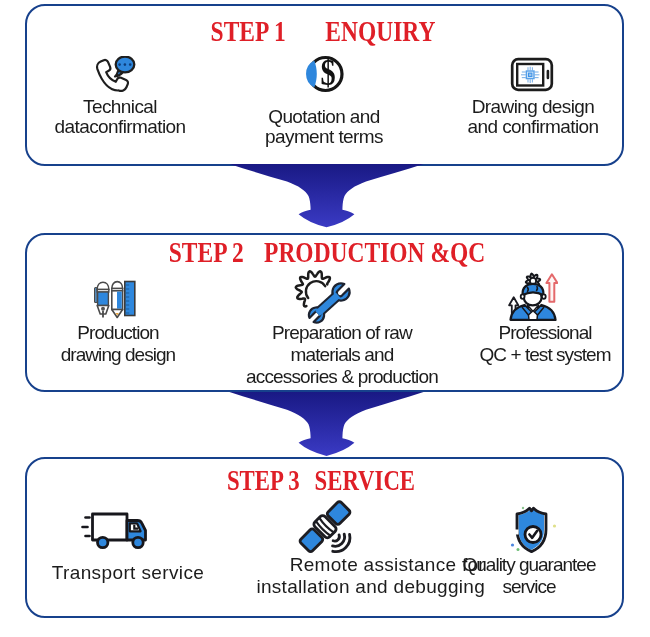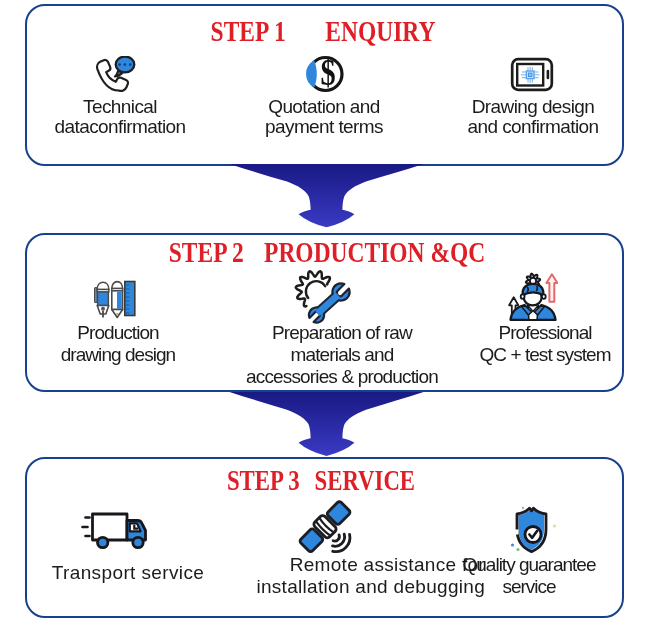--- a/index.html
+++ b/index.html
@@ -22,21 +22,21 @@
 <body>
 <div class="box" id="box1"></div>
 <div class="box" id="box2"></div>
 <div class="box" id="box3"></div>
 
 <div class="title t81" style="left:-7px;top:17px;">STEP 1<span style="padding-left:49px"></span>ENQUIRY</div>
 <div class="title t81" style="left:-3px;top:238px;">STEP 2<span style="padding-left:25px"></span>PRODUCTION &amp;QC</div>
 <div class="title" style="left:-9px;top:466px;">STEP 3<span style="padding-left:19px"></span>SERVICE</div>
 
 <div class="lbl" style="left:-30px;top:97px;">Technical<br>dataconfirmation</div>
-<div class="lbl" style="left:174px;top:97px;">Quotation and<br>payment terms</div>
+<div class="lbl" style="left:174px;top:107px;">Quotation and<br>payment terms</div>
 <div class="lbl" style="left:383px;top:97px;">Drawing design<br>and confirmation</div>
 
 <div class="lbl lh22" style="left:-32px;top:322px;letter-spacing:-0.95px;">Production<br>drawing design</div>
 <div class="lbl lh22" style="left:192px;top:322px;letter-spacing:-0.85px;">Preparation of raw<br>materials and<br>accessories &amp; production</div>
 <div class="lbl lh22" style="left:395px;top:322px;letter-spacing:-0.95px;">Professional<br>QC + test system</div>
 
 <div class="lbl lh22" style="left:-22px;top:562px;letter-spacing:0.38px;">Transport service</div>
 <div class="lbl lh22" style="left:185px;top:554px;letter-spacing:0.3px;text-align:right;">Remote assistance for<br>installation and debugging</div>
 <div class="lbl lh22" style="left:379px;top:554px;letter-spacing:-1.0px;">Quality guarantee<br>service</div>
 

